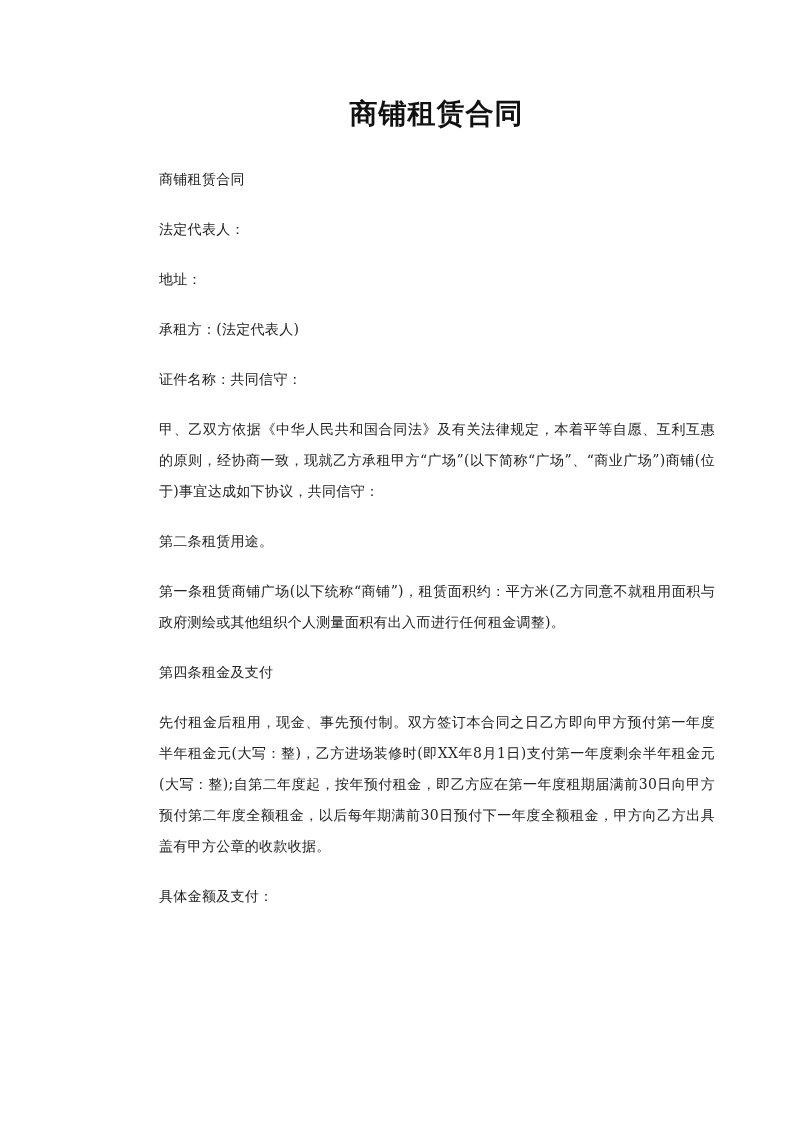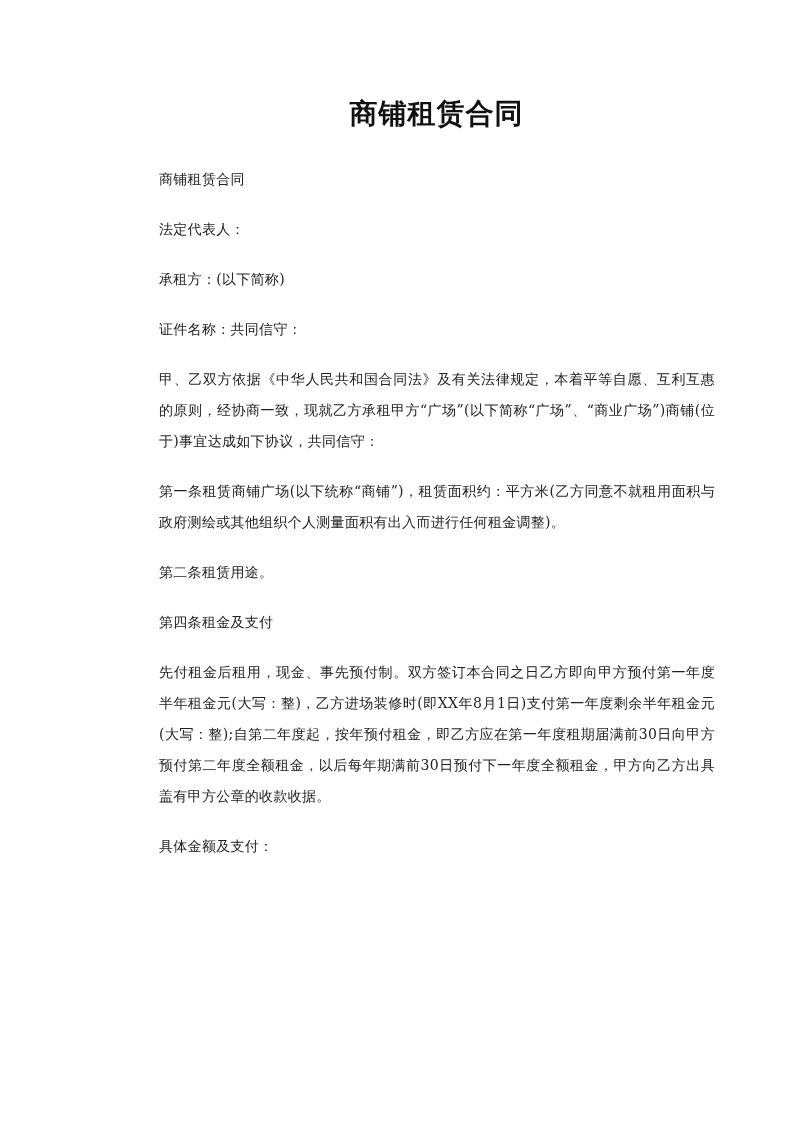--- a/index.html
+++ b/index.html
@@ -56,23 +56,24 @@
   </style>
 </head>
 <body>
 
 <div class="page">
   <h1 class="title">商铺租赁合同</h1>
 
   <div class="body">
     <p class="para">商铺租赁合同</p>
     <p class="para">法定代表人：</p>
-    <p class="para">承租方：(以下简称)</p>
+    <p class="para">地址：</p>
+    <p class="para">承租方：(法定代表人)</p>
     <p class="para">证件名称：共同信守：</p>
     <p class="para">甲、乙双方依据《中华人民共和国合同法》及有关法律规定，本着平等自愿、互利互惠的原则，经协商一致，现就乙方承租甲方“广场”(以下简称“广场”、“商业广场”)商铺(位于)事宜达成如下协议，共同信守：</p>
+    <p class="para">第二条租赁用途。</p>
     <p class="para">第一条租赁商铺广场(以下统称“商铺”)，租赁面积约：平方米(乙方同意不就租用面积与政府测绘或其他组织个人测量面积有出入而进行任何租金调整)。</p>
-    <p class="para">第二条租赁用途。</p>
     <p class="para">第四条租金及支付</p>
     <p class="para">先付租金后租用，现金、事先预付制。双方签订本合同之日乙方即向甲方预付第一年度半年租金元(大写：整)，乙方进场装修时(即XX年8月1日)支付第一年度剩余半年租金元(大写：整);自第二年度起，按年预付租金，即乙方应在第一年度租期届满前30日向甲方预付第二年度全额租金，以后每年期满前30日预付下一年度全额租金，甲方向乙方出具盖有甲方公章的收款收据。</p>
     <p class="para">具体金额及支付：</p>
 
   </div>
 </div>
 
 </body></html>

